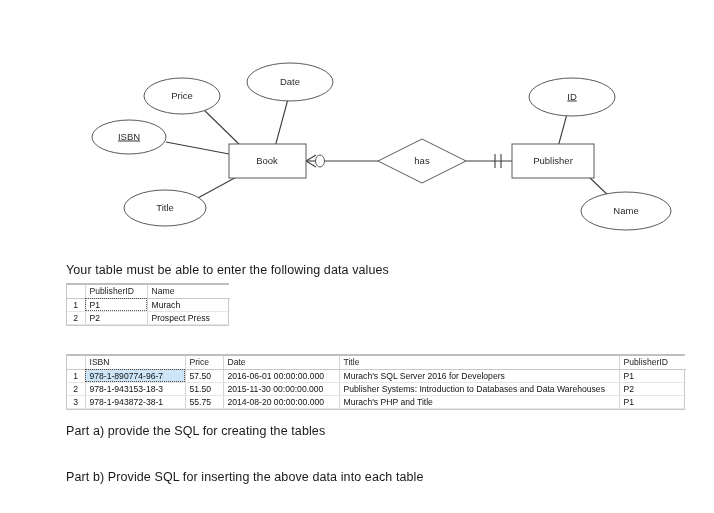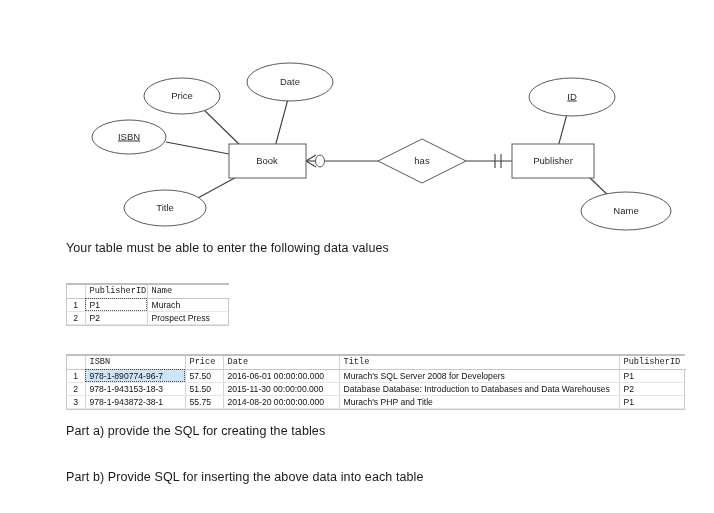--- a/index.html
+++ b/index.html
@@ -49,21 +49,21 @@
 
   
   .prose {
     position: absolute;
     left: 66px;
     font-size: 12.5px;
     color: #1a1a1a;
     white-space: nowrap;
     letter-spacing: 0.1px;
   }
-  #intro-text  { top: 241px; }
+  #intro-text  { top: 263px; }
   #part-a-text { top: 424px; }
   #part-b-text { top: 470px; }
 
   
   .grid-wrap {
     position: absolute;
     border: 1px solid #c8c8c8;
     border-top: 2px solid #bfbfbf;
     background: #ffffff;
     box-sizing: border-box;
@@ -95,21 +95,20 @@
     font-weight: normal;
     white-space: nowrap;
     overflow: hidden;
     height: 13px;
     box-sizing: border-box;
   }
   table.grid thead th {
     border-bottom: 1px solid #c8c8c8;
     background: #ffffff;
     color: #222222;
-    font-family: Liberation Mono, monospace;
   }
   table.grid tr td:last-child,
   table.grid tr th:last-child {
     border-right: none;
   }
   
   .rownum {
     width: 18px;
     text-align: center !important;
     color: #222222;
@@ -270,29 +269,29 @@
         <th>Title</th>
         <th>PublisherID</th>
       </tr>
     </thead>
     <tbody>
       <tr>
         <td class="rownum">1</td>
         <td class="cell-selected">978-1-890774-96-7</td>
         <td>57.50</td>
         <td>2016-06-01 00:00:00.000</td>
-        <td>Murach's SQL Server 2008 for Developers</td>
+        <td>Murach's SQL Server 2016 for Developers</td>
         <td>P1</td>
       </tr>
       <tr>
         <td class="rownum">2</td>
         <td>978-1-943153-18-3</td>
         <td>51.50</td>
         <td>2015-11-30 00:00:00.000</td>
-        <td>Database Database: Introduction to Databases and Data Warehouses</td>
+        <td>Publisher Systems: Introduction to Databases and Data Warehouses</td>
         <td>P2</td>
       </tr>
       <tr>
         <td class="rownum">3</td>
         <td>978-1-943872-38-1</td>
         <td>55.75</td>
         <td>2014-08-20 00:00:00.000</td>
         <td>Murach's PHP and Title</td>
         <td>P1</td>
       </tr>

